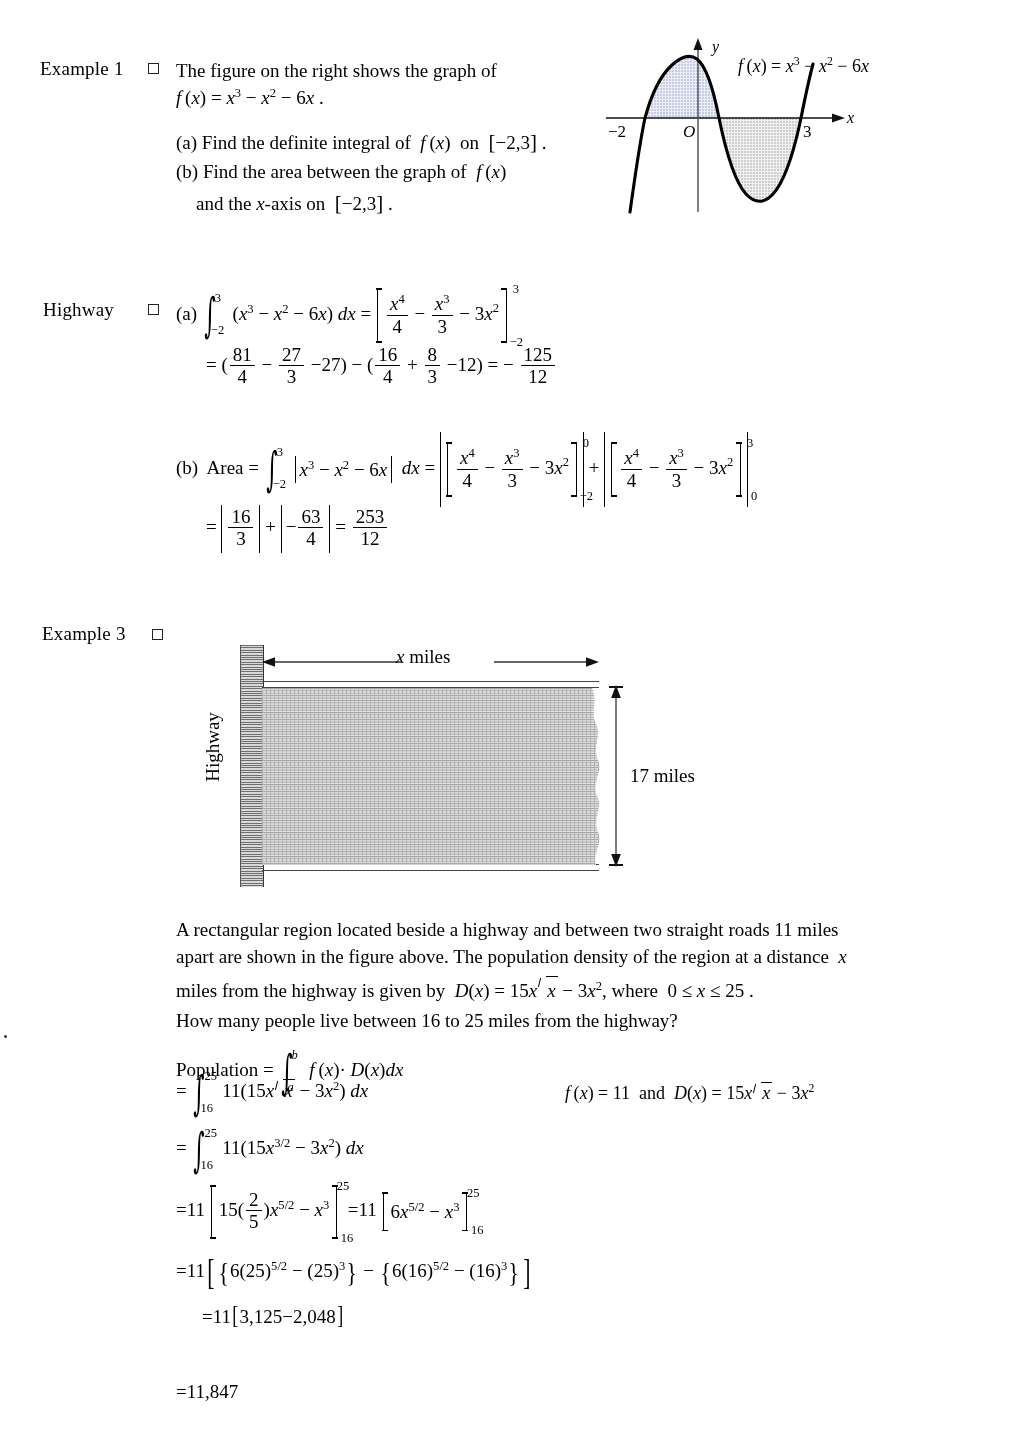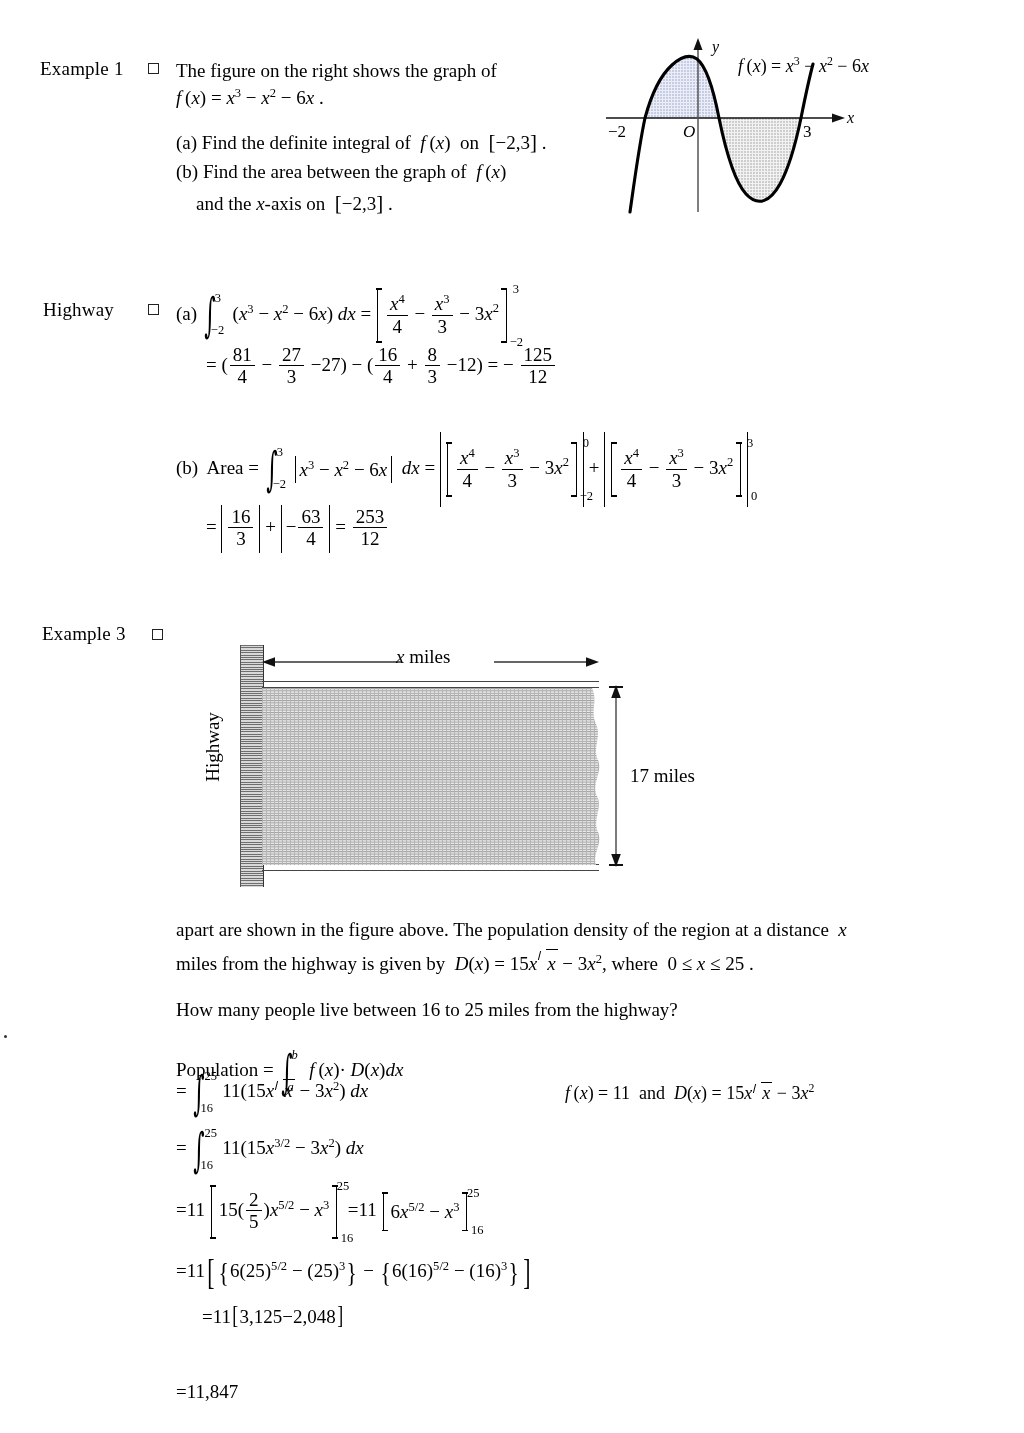--- a/index.html
+++ b/index.html
@@ -428,29 +428,30 @@
     <line x1="8" y1="8" x2="8" y2="174" stroke="#444" stroke-width="1.4"></line>
     <polygon points="8,0 3.2,13 12.8,13" fill="#111"></polygon>
     <polygon points="8,182 3.2,169 12.8,169" fill="#111"></polygon>
     <line x1="1" y1="2" x2="15" y2="2" stroke="#111" stroke-width="2"></line>
     <line x1="1" y1="180" x2="15" y2="180" stroke="#111" stroke-width="2"></line>
   </svg>
   <div class="dim-text" style="left:420px; top:125px;">17 miles</div>
 </div>
 
 <div class="abs para" style="left:176px; top:916px;">
+  <div>A rectangular region located beside a highway and between two straight roads 11 miles</div>
   <div>
     <span>apart are shown in the figure above. The population density of the region at a distance</span>&nbsp;&nbsp;<span class="it">x</span>
   </div>
   <div style="margin-top:3px;">
     <span>miles from the highway is given by</span>&nbsp;
     <span><span class="it">D</span>(<span class="it">x</span>) = 15<span class="it">x</span><span class="sqrt"><span class="rad"><span class="it">x</span></span></span> − 3<span class="it">x</span><span class="sup">2</span></span><span>, where</span>&nbsp;
     <span>0 ≤ <span class="it">x</span> ≤ 25 .</span>
   </div>
-  <div style="margin-top:19px;">How many people live between 16 to 25 miles from the highway?</div>
+  <div style="margin-top:3px;">How many people live between 16 to 25 miles from the highway?</div>
 </div>
 
 <div class="faint-dot"></div>
 
 <div class="abs" style="left:176px; top:1052px; font-size:19px; white-space:nowrap;">
   <span>Population</span> =
   <span class="intg">
     <span class="sym">∫</span>
     <span class="up it">b</span>
     <span class="lo it">a</span>

